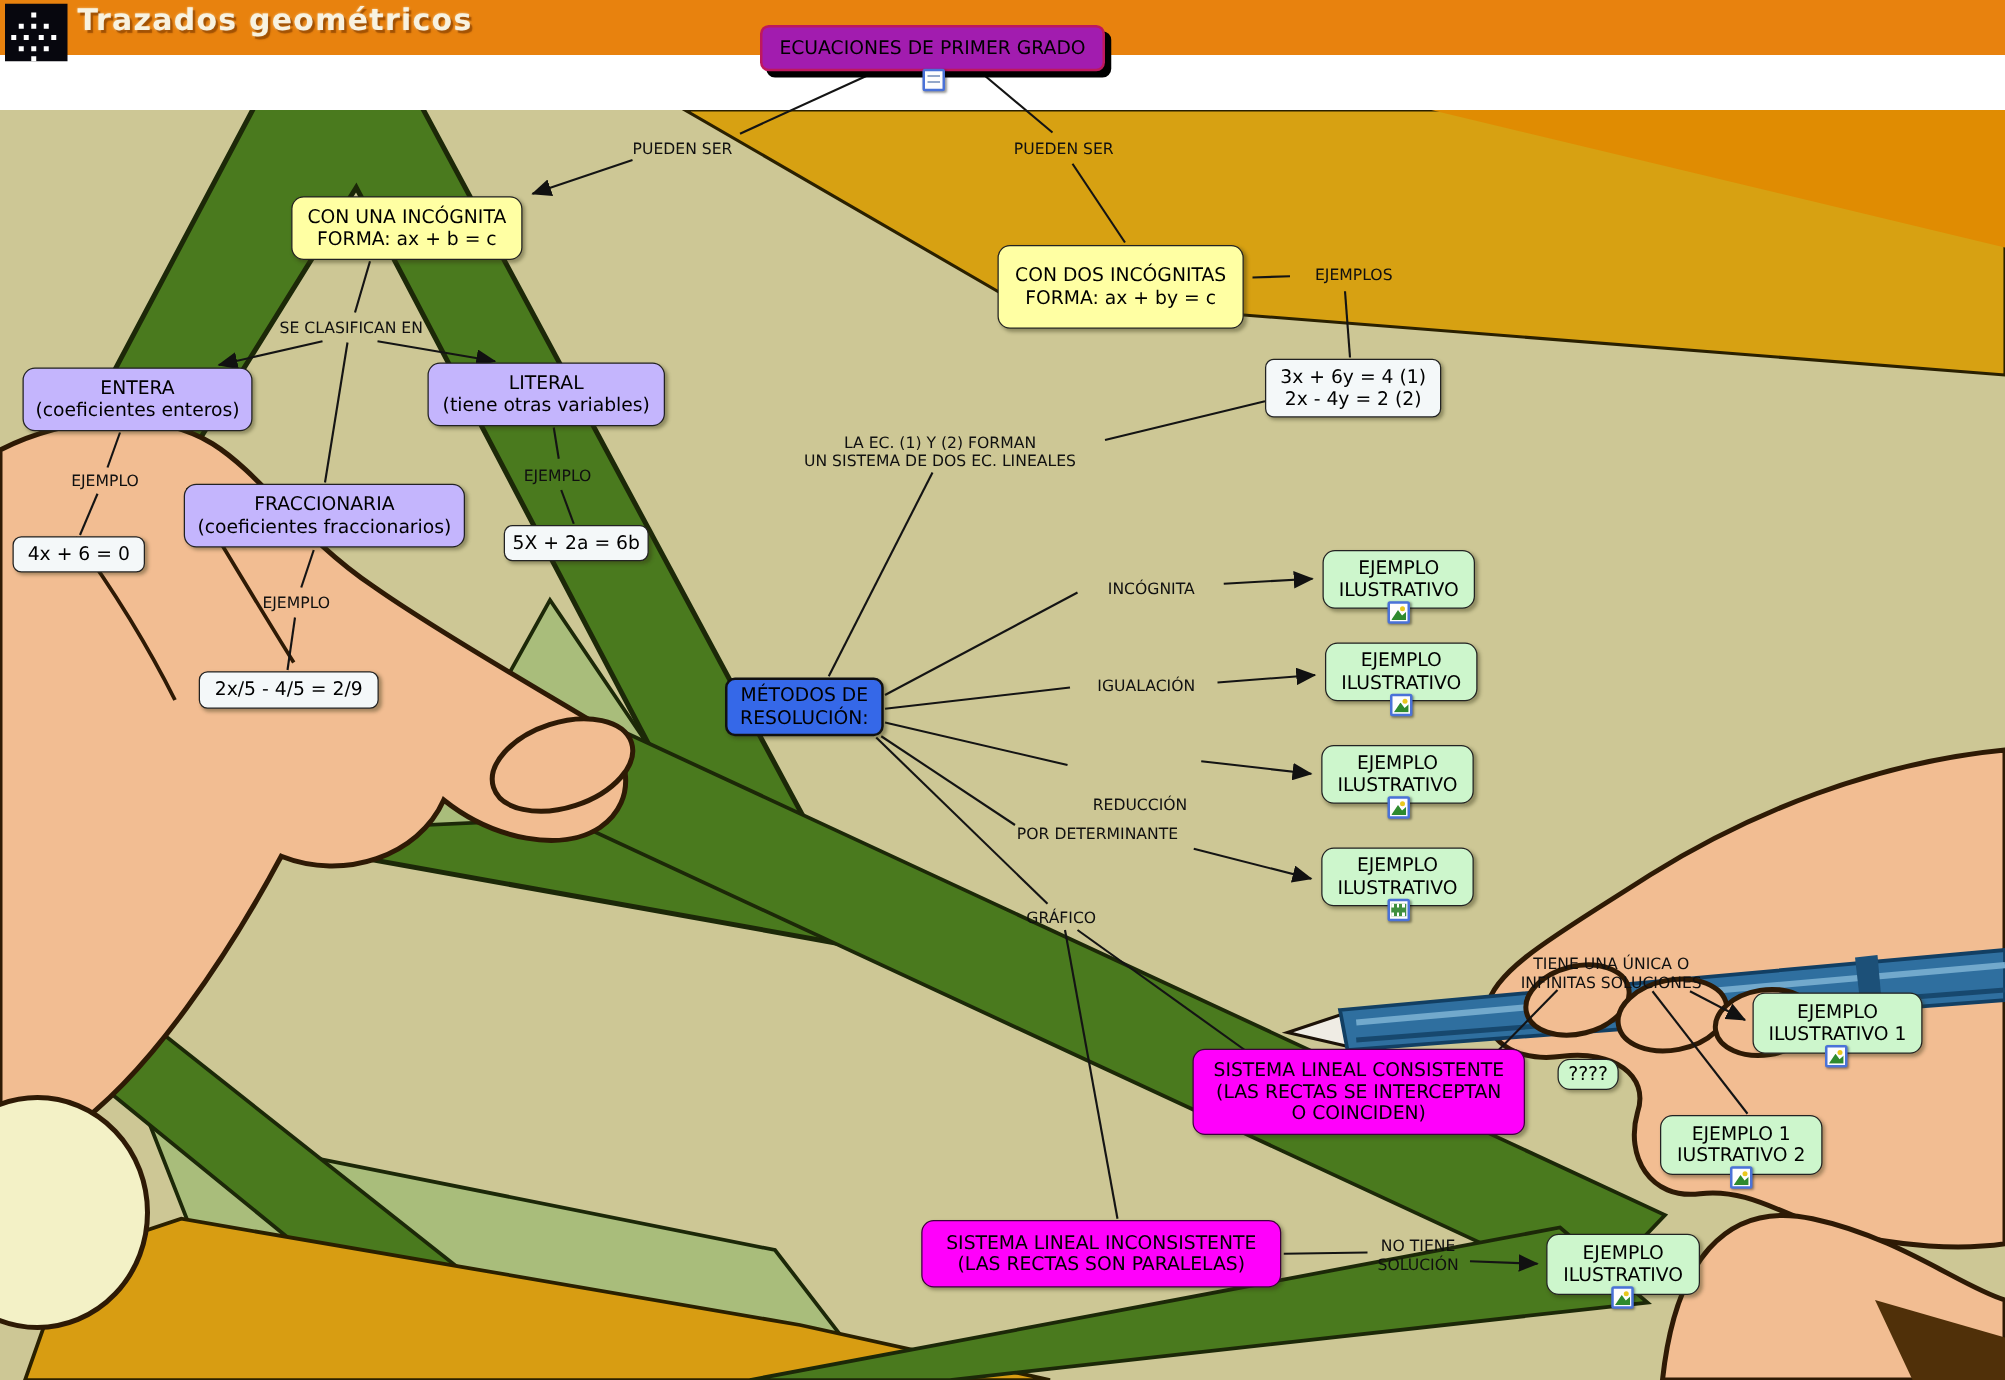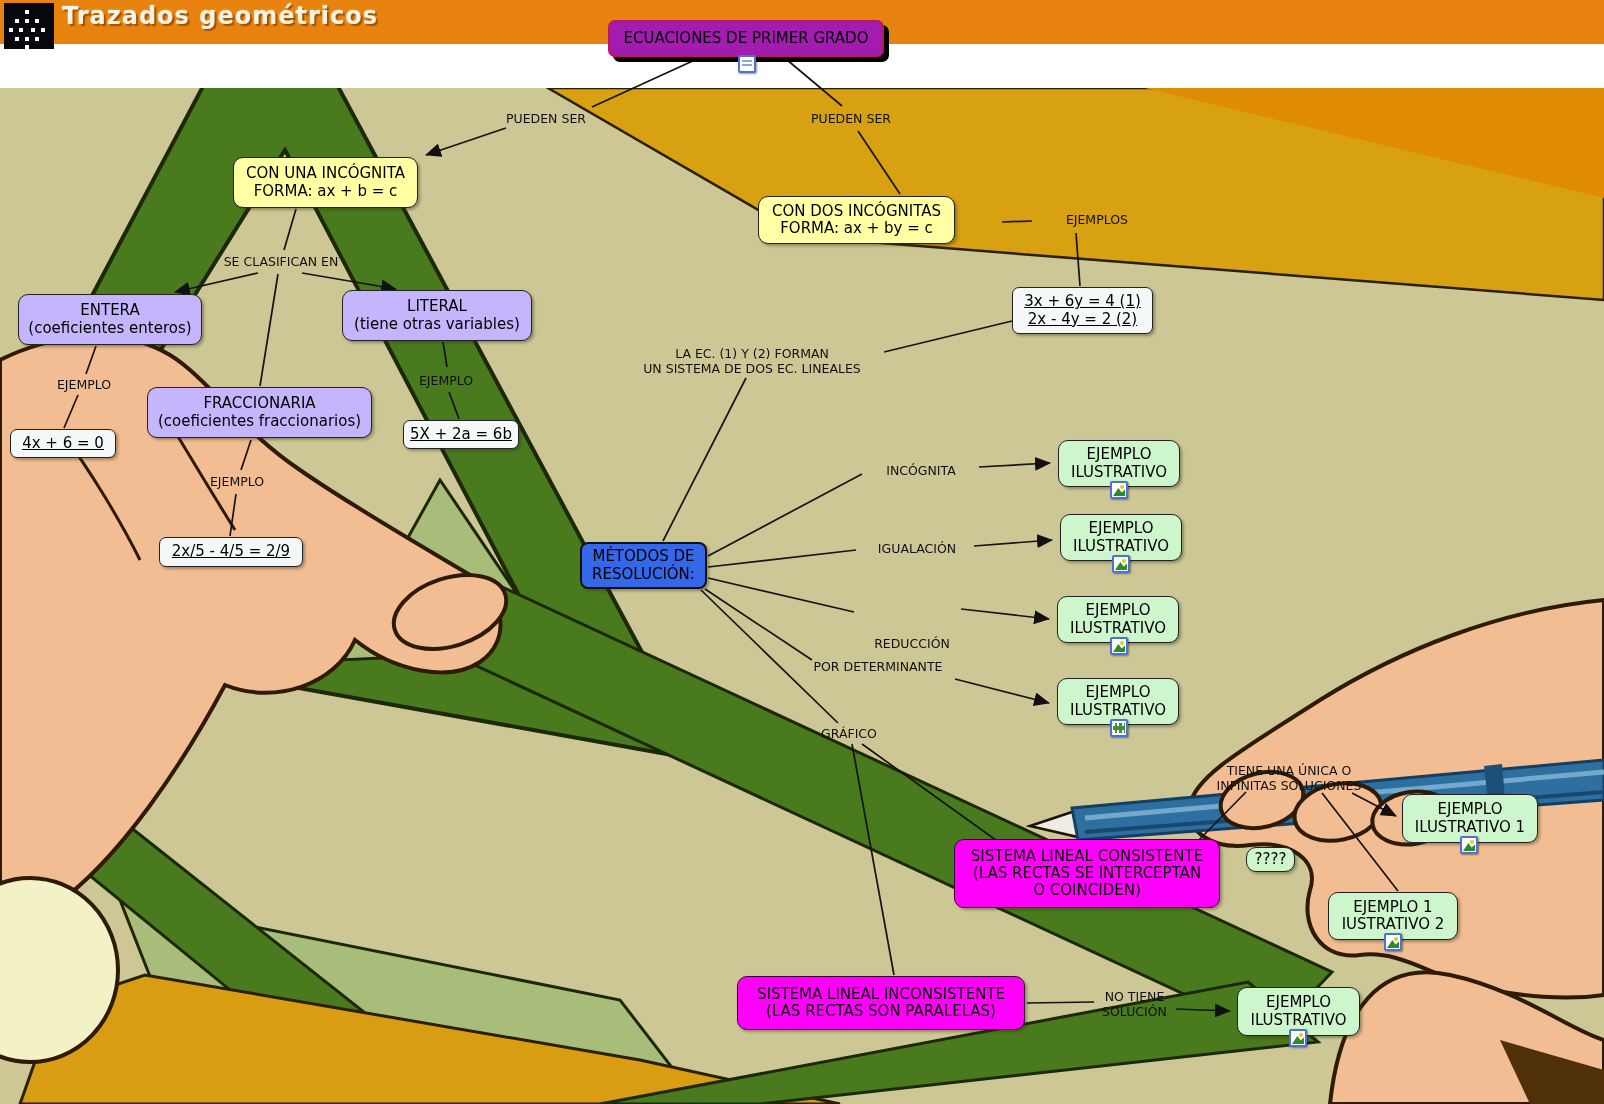--- a/index.html
+++ b/index.html
@@ -15,28 +15,28 @@
                     5px 25px #fff,15px 25px #fff,27px 25px #fff,37px 25px #fff,
                     11px 34px #fff,21px 34px #fff,31px 34px #fff,21px 42px #fff;}
   
   .node{position:absolute;display:flex;align-items:center;justify-content:center;text-align:center;
         font-size:15px;line-height:1.15;color:#000;border:1.6px solid #222;border-radius:10px;
         box-sizing:border-box;white-space:pre-line;padding:2px 5px;z-index:2;
         box-shadow:2px 2px 3px rgba(50,50,20,.4);}
   .root{background:#a21caf;border:2px solid #be185d;border-radius:7px;box-shadow:5px 5px 0 #000;}
   .yellow{background:#ffffa3;}
   .orange{background:#c4b5fd;}
-  .white{background:#f4f8f9;border-radius:7px;text-decoration:underline;}
+  .white{background:#f4f8f9;border-radius:7px;}
   .blue{background:#3568e8;border-radius:8px;border:2px solid #111;}
   .pale{background:#cdf6cc;}
   .magenta{background:#ff00fb;border-color:#3c003c;}
   
   .label{position:absolute;font-size:12.5px;line-height:1.2;color:#101010;text-align:center;
          white-space:pre-line;z-index:2;}
-  .l-left{text-align:right;}
+  .l-left{text-align:center;}
   
   .icon{position:absolute;width:18px;height:18px;background:#fdfdfd;border:2px solid #4a72d8;
         border-radius:2px;box-sizing:border-box;z-index:2;box-shadow:1px 1px 2px rgba(0,0,0,.4);}
   .icon-img::before{content:"";position:absolute;left:1px;bottom:1px;width:12px;height:8px;background:#2e8a2e;
         clip-path:polygon(0 100%,45% 0,72% 55%,100% 18%,100% 100%);}
   .icon-img::after{content:"";position:absolute;right:2px;top:2px;width:4px;height:4px;border-radius:50%;background:#e8c81e;}
   .icon-film::before{content:"";position:absolute;left:1px;right:1px;top:2px;bottom:2px;background:#3f8f3f;}
   .icon-film::after{content:"";position:absolute;left:1px;right:1px;top:2px;bottom:2px;
         background-image:repeating-linear-gradient(90deg,#fff 0 2px,transparent 2px 4.5px),
                          repeating-linear-gradient(90deg,#fff 0 2px,transparent 2px 4.5px);
@@ -150,21 +150,21 @@
     </g>
   </svg>
 
   <div class="hicon"></div>
   <div class="title">Trazados geométricos</div>
 
   <div class="node root" style="left:608px;top:20px;width:276px;height:37px">ECUACIONES DE PRIMER GRADO</div>
 
   <div class="node yellow" style="left:233px;top:157px;width:185px;height:51px">CON UNA INCÓGNITA
 FORMA: ax + b  = c</div>
-  <div class="node yellow" style="left:758px;top:196px;width:197px;height:48px">CON DOS INCÓGNITAS
+  <div class="node yellow" style="left:798px;top:196px;width:197px;height:67px">CON DOS INCÓGNITAS
 FORMA: ax + by = c</div>
 
   <div class="node orange" style="left:18px;top:294px;width:184px;height:51px">ENTERA
 (coeficientes enteros)</div>
   <div class="node orange" style="left:342px;top:290px;width:190px;height:51px">LITERAL
 (tiene otras variables)</div>
   <div class="node orange" style="left:147px;top:387px;width:225px;height:51px">FRACCIONARIA
 (coeficientes fraccionarios)</div>
 
   <div class="node white" style="left:10px;top:429px;width:106px;height:29px">4x + 6 = 0</div>

